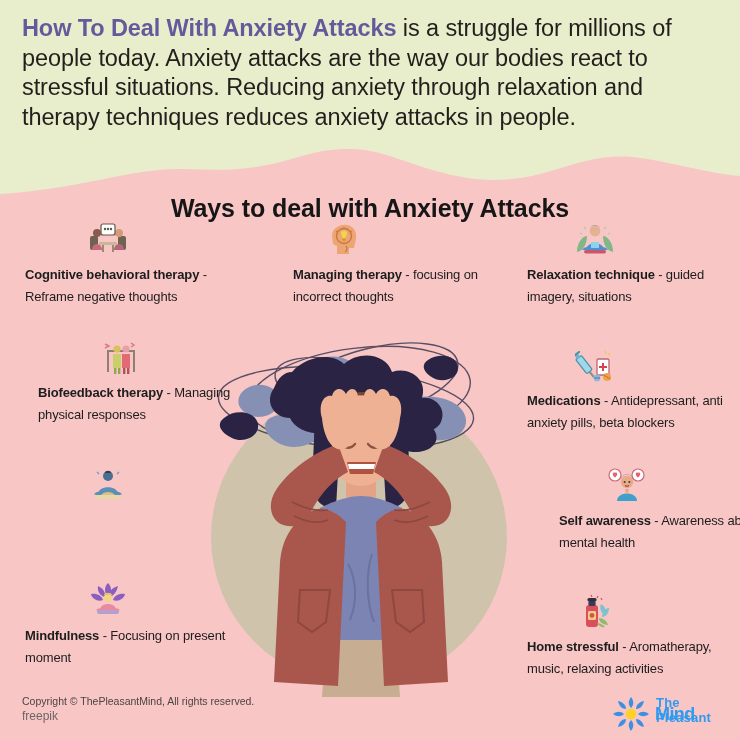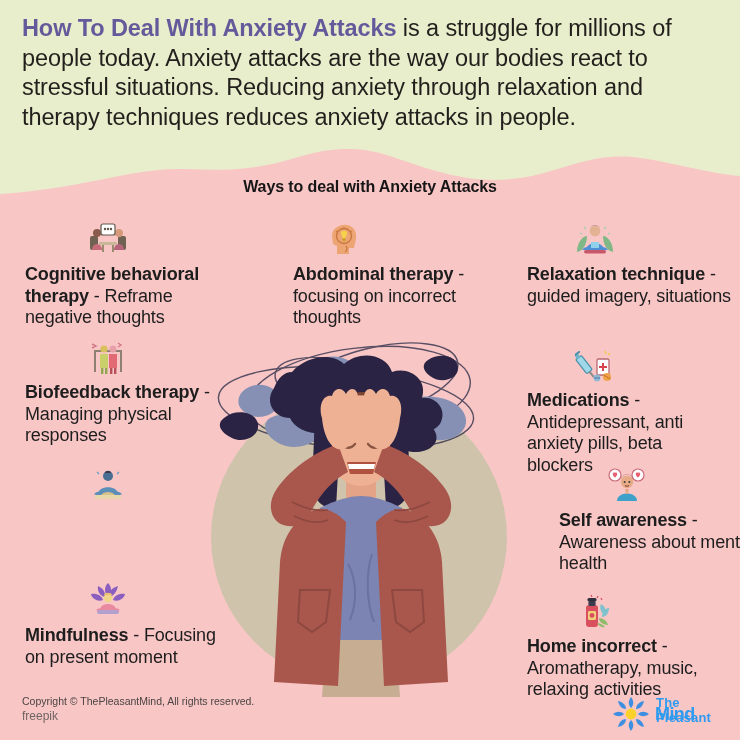--- a/index.html
+++ b/index.html
@@ -17,43 +17,43 @@
 
   .intro{
     position:absolute;left:22px;top:14px;width:700px;
     font-family:Liberation Sans, sans-serif;
     font-size:23.5px;line-height:29.5px;color:#221f1c;
     letter-spacing:-0.1px;
   }
   .intro .lede{color:#645a9b;font-weight:bold;}
 
   .section-title{
-    position:absolute;left:0;top:178px;width:740px;text-align:center;
-    font-size:16px;font-weight:bold;color:#161616;letter-spacing:-0.1px;
+    position:absolute;left:0;top:194px;width:740px;text-align:center;
+    font-size:25px;font-weight:bold;color:#161616;letter-spacing:-0.1px;
   }
 
   
   .illo{position:absolute;left:196px;top:322px;width:330px;height:375px;}
   .illo svg{display:block;}
 
   
   .tip{position:absolute;}
   .tip .ico{display:block;height:40px;margin-bottom:2px;}
   .tip .ico svg{display:block;}
   .tip .txt{
-    font-size:18px;line-height:21.5px;color:#1d1d1d;letter-spacing:-0.15px;
+    font-size:13px;line-height:21.5px;color:#1d1d1d;letter-spacing:-0.15px;
   }
   .tip .txt b{font-weight:bold;}
 
   .col-left{left:25px;width:215px;}
   .col-right{left:527px;width:205px;}
   .col-mid{left:293px;width:215px;}
 
   .t-cbt{top:222px;}
-  .t-bio{top:340px;}
+  .t-bio{top:340px;margin-left:13px;}
   .t-deep{top:468px;}
   .t-mind{top:583px;}
 
   .t-cog{top:222px;}
 
   .t-relax{top:222px;}
   .t-med{top:348px;}
   .t-self{top:468px;margin-left:32px;}
   .t-home{top:594px;}
 
@@ -279,21 +279,21 @@
         <path d="M9,14 C9,6 17,2 24,3 C31,4 34,10 33,17 L31,26 L26,26 L26,32 L14,32 L14,24
                  L10,22 Z" fill="#eda574"></path>
         <circle cx="21" cy="14" r="7.5" fill="none" stroke="#c9783f" stroke-width="1.4"></circle>
         <path d="M18,11 C18,8 24,8 24,11 C24,13.5 22.5,14 22.5,16 L19.5,16 C19.5,14 18,13.5 18,11 Z" fill="#f5d34a"></path>
         <rect x="19.4" y="16.4" width="3.2" height="2.6" rx="0.8" fill="#c9a020"></rect>
         <path d="M13,9 L15,10 M29,9 L27,10 M21,5 L21,7" stroke="#c9783f" stroke-width="1.2"></path>
         <path d="M23,24 C25,26 24,29 22,30" fill="none" stroke="#c9783f" stroke-width="1.2"></path>
       </svg>
     </span>
     <div class="txt">
-      <b>Abdominal therapy</b><span> - </span><span>focusing on incorrect thoughts</span>
+      <b>Managing therapy</b><span> - </span><span>focusing on incorrect thoughts</span>
     </div>
   </div>
 
   <div class="tip col-right t-relax">
     <span class="ico ico-pad-r">
       <svg width="40" height="36" viewBox="0 0 40 36">
         <g fill="#7fb886">
           <path d="M2,30 C2,20 8,14 12,14 C12,22 8,29 2,30 Z"></path>
           <path d="M38,30 C38,20 32,14 28,14 C28,22 32,29 38,30 Z"></path>
         </g>
@@ -370,21 +370,21 @@
           <path d="M34,14 C34,19 31,23 27,23 C27,18 30,14 34,14 Z"></path>
         </g>
         <g fill="#8fbc6a">
           <path d="M24,24 C28,24 32,27 33,31 C28,31 24,28 24,24 Z"></path>
           <path d="M30,33 C27,30 25,29 22,29 C24,32 27,34 30,33 Z"></path>
         </g>
         <path d="M16,1 L17,3 M23,2 L22,4 M26,4 L27,6" stroke="#d94f5e" stroke-width="1.2"></path>
       </svg>
     </span>
     <div class="txt">
-      <b>Home incorrect</b><span> - </span><span>Aromatherapy, music, relaxing activities</span>
+      <b>Home stressful</b><span> - </span><span>Aromatherapy, music, relaxing activities</span>
     </div>
   </div>
 
   <div class="copyright">
     <div>Copyright © ThePleasantMind, All rights reserved.</div>
     <div class="freepik">freepik</div>
   </div>
 
   <div class="logo">
     <span class="mark">

